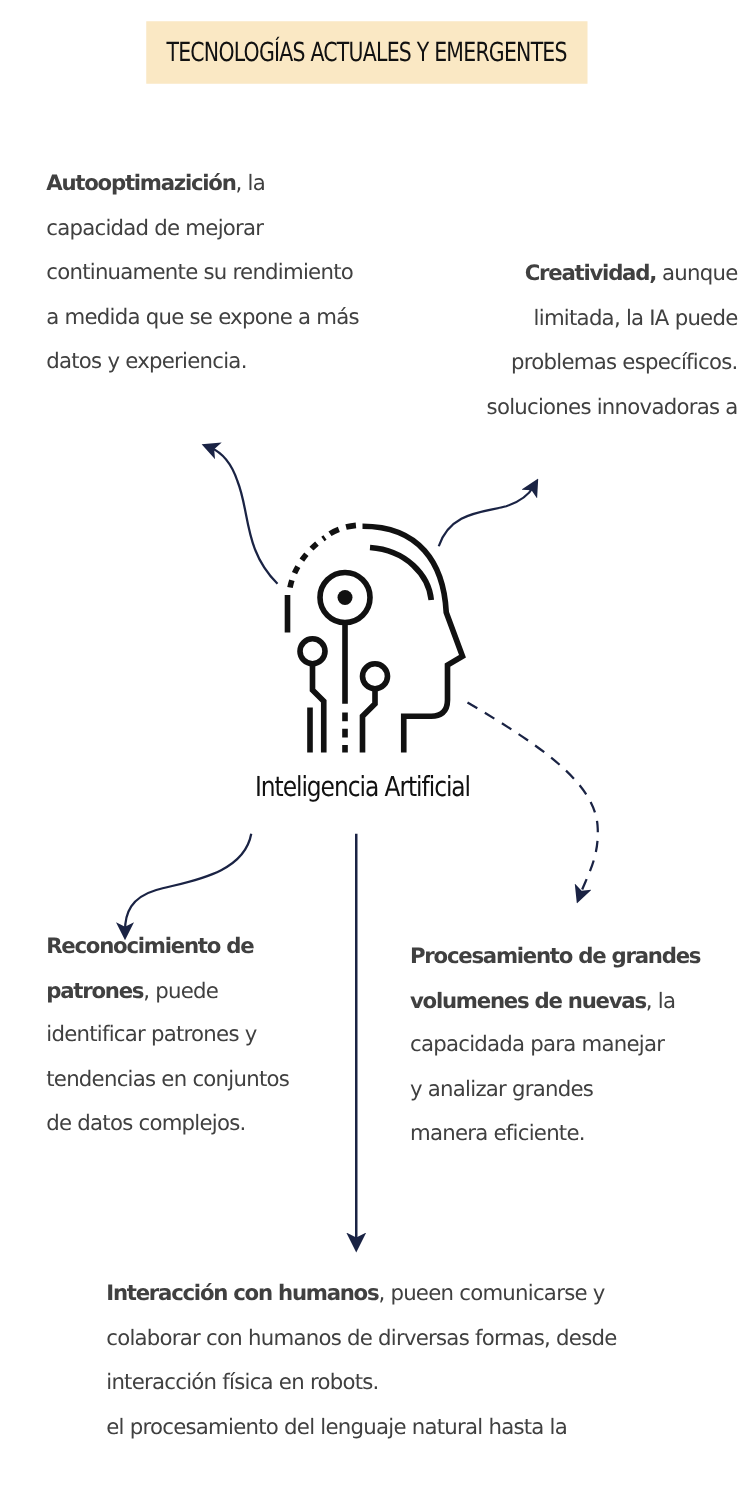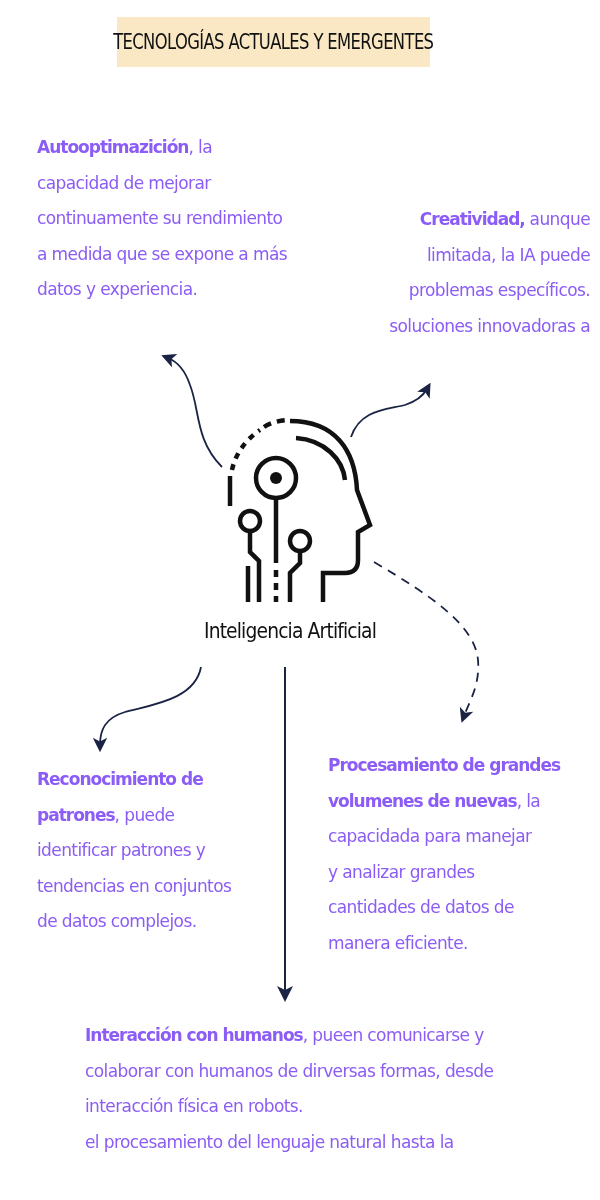--- a/index.html
+++ b/index.html
@@ -1,23 +1,23 @@
 <!DOCTYPE html>
 <html><head>
 <meta charset="utf-8">
 <style>
   html, body { margin:0; padding:0; }
   body { width:600px; height:1200px; background:#ffffff; position:relative; overflow:hidden;
          font-family:"DejaVu Sans", sans-serif; color:#111; }
-  .title-box { position:absolute; left:117px; top:17px; width:313px; height:50px; background:#fae8c4;
+  .title-box { position:absolute; left:117px; top:17px; width:353px; height:50px; background:#fae8c4;
                display:flex; align-items:center; justify-content:center; }
   .title-text { font-family:"DejaVu Sans", sans-serif; font-size:21px; letter-spacing:-0.8px;
                 transform:scaleX(0.78); white-space:nowrap; color:#111; font-weight:normal; }
   .block { position:absolute; font-family:"DejaVu Sans", sans-serif; font-size:17px; line-height:35.5px;
-           color:#8b5cf6; letter-spacing:-0.6px; }
+           color:#404040; letter-spacing:-0.6px; }
   .block .bold { font-weight:bold; letter-spacing:-1px; }
   .center-label { position:absolute; left:180px; top:618px; width:220px; text-align:center;
                   font-family:"DejaVu Sans", sans-serif; font-size:22px; letter-spacing:-1px; color:#111;
                   transform:scaleX(0.85); }
   svg.overlay { position:absolute; left:0; top:0; }
 </style>
 </head>
 <body>
 
 <div class="title-box">
@@ -32,34 +32,33 @@
   <div>datos y experiencia.</div>
 </div>
 
 <div class="block" style="left:360px; top:202px; width:230px;text-align:right;">
   <div><span class="bold">Creatividad,</span><span> aunque</span></div>
   <div>limitada, la IA puede</div>
   <div>problemas específicos.</div>
   <div>soluciones innovadoras a</div>
 </div>
 
-<div class="block" style="left:37px; top:762px; width:240px;">
+<div class="block" style="left:37px; top:740px; width:240px;">
   <div class="bold">Reconocimiento de</div>
   <div><span class="bold">patrones</span><span>, puede</span></div>
   <div>identificar patrones y</div>
   <div>tendencias en conjuntos</div>
   <div>de datos complejos.</div>
 </div>
 
 <div class="block" style="left:328px; top:748px; width:250px;">
   <div class="bold">Procesamiento de grandes</div>
   <div><span class="bold">volumenes de nuevas</span><span>, la</span></div>
   <div>capacidada para manejar</div>
   <div>y analizar grandes</div>
-  <div>cantidades de datos de</div>
   <div>manera eficiente.</div>
 </div>
 
 <div class="block" style="left:85px; top:1018px; width:430px;">
   <div><span class="bold">Interacción con humanos</span><span>, pueen comunicarse y</span></div>
   <div>colaborar con humanos de dirversas formas, desde</div>
   <div>interacción física en robots.</div>
   <div>el procesamiento del lenguaje natural hasta la</div>
 </div>
 

